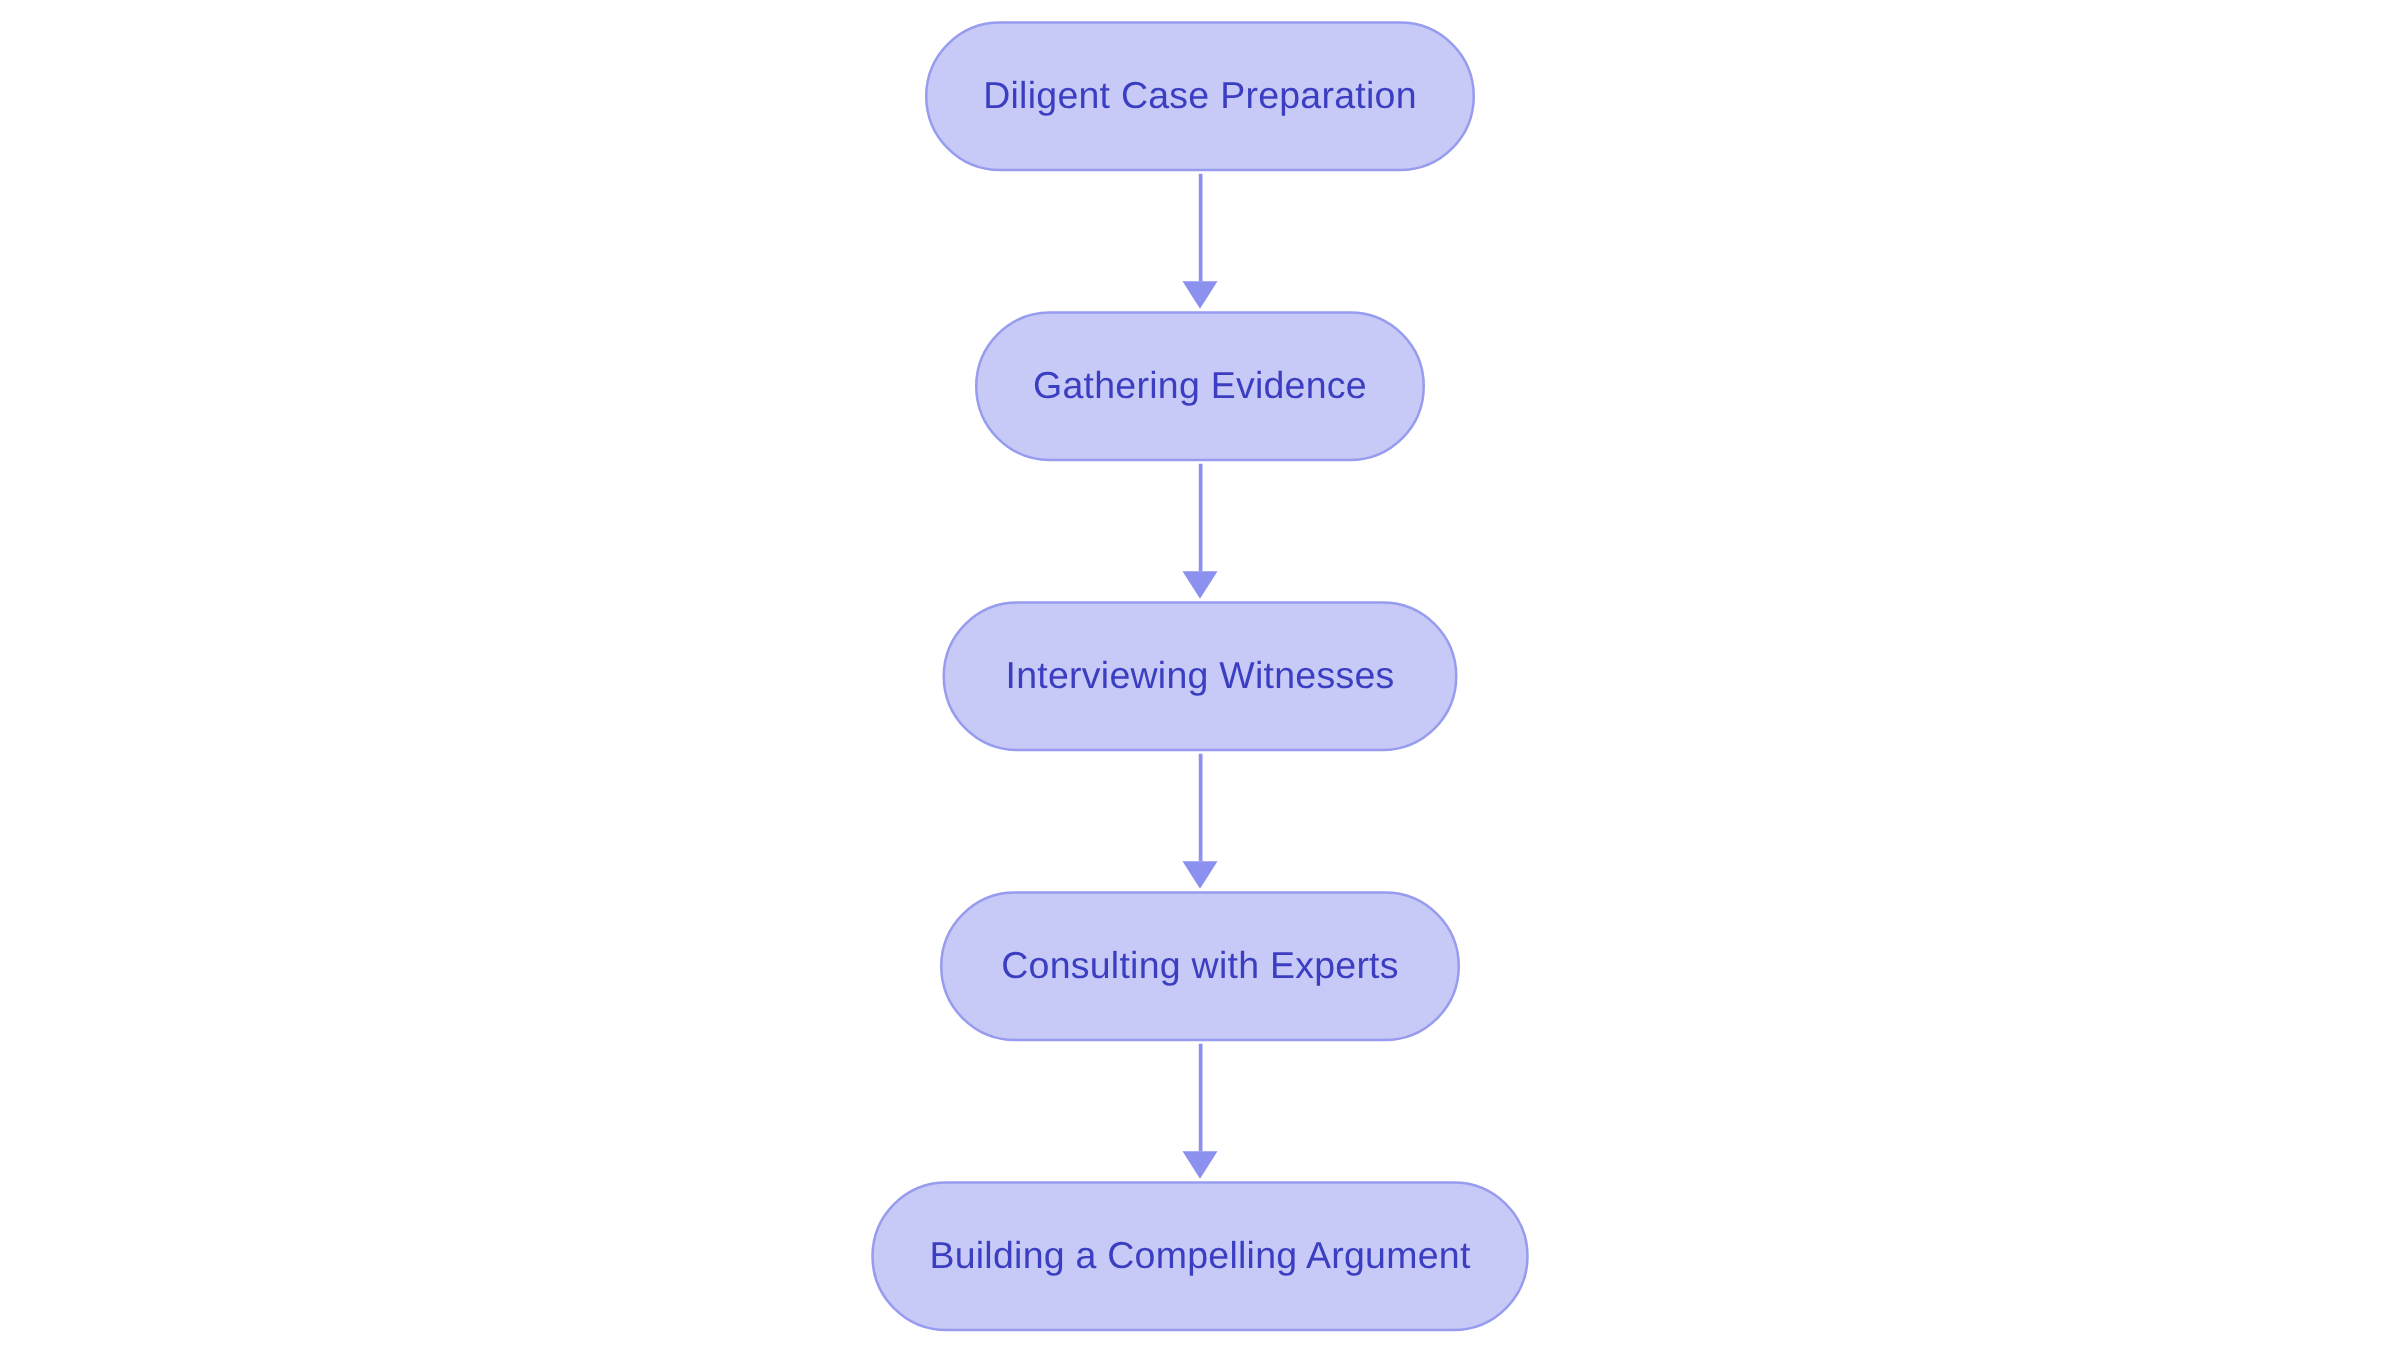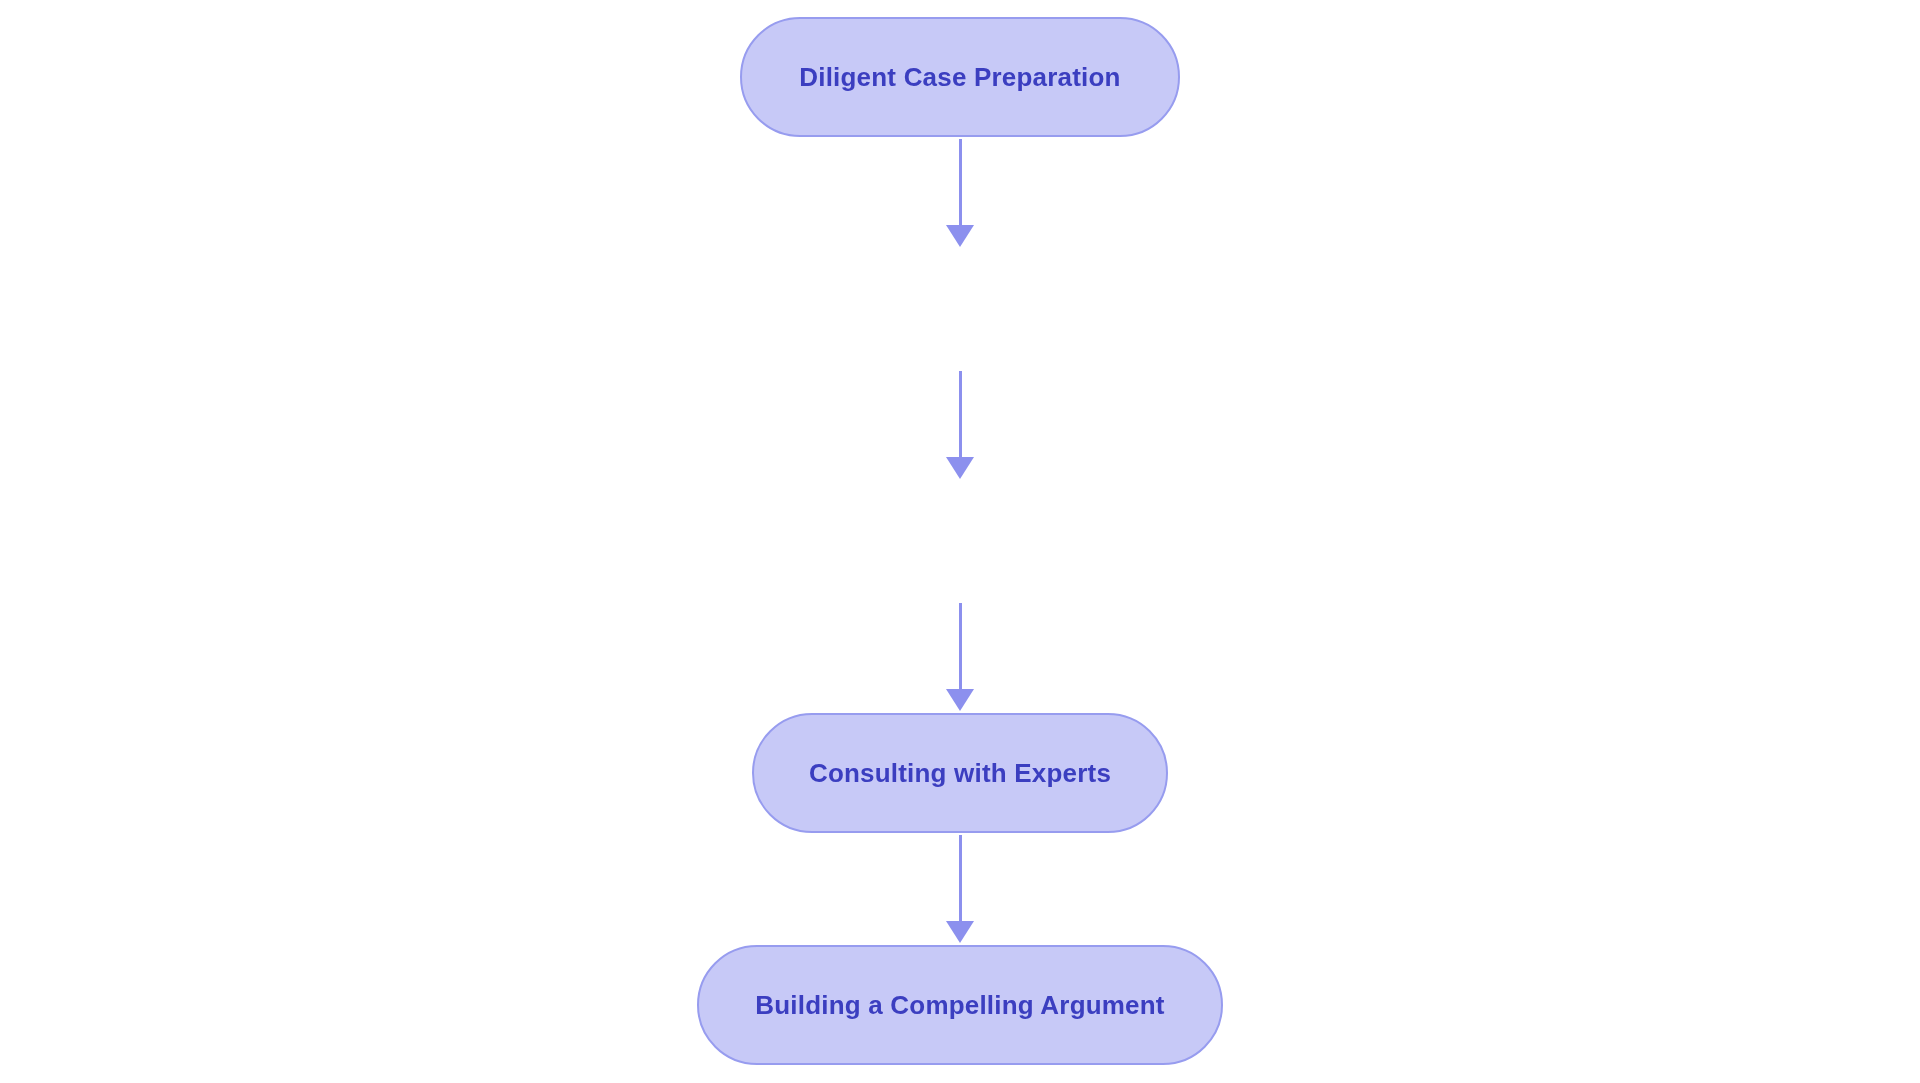--- a/index.html
+++ b/index.html
@@ -23,24 +23,23 @@
     border-radius: 60px;
     background: var(--node-fill, #c7c9f7);
     border: 2px solid var(--node-border, #979cef);
     box-sizing: border-box;
     display: flex;
     align-items: center;
     justify-content: center;
   }
   .node-label {
     color: var(--text, #3b3ec0);
-    font-size: 26px;
+    font-size: 30px;
     letter-spacing: 0.2px;
     white-space: nowrap;
-    font-weight: bold;
   }
   .n1 { top: 17px;  width: 440px; }
   .n2 { top: 249px; width: 360px; }
   .n3 { top: 481px; width: 412px; }
   .n4 { top: 713px; width: 416px; text-align: center; }
   .n5 { top: 945px; width: 526px; justify-content: center; }
 
   .connector {
     position: absolute;
     left: 50%;
@@ -74,26 +73,32 @@
 
   <div class="node n1">
     <span class="node-label">Diligent Case Preparation</span>
   </div>
 
   <div class="connector c1">
     <div class="line"></div>
     <div class="arrowhead"></div>
   </div>
 
+  <div class="node n2">
+    <span class="node-label">Gathering Evidence</span>
+  </div>
 
   <div class="connector c2">
     <div class="line"></div>
     <div class="arrowhead"></div>
   </div>
 
+  <div class="node n3">
+    <span class="node-label">Interviewing Witnesses</span>
+  </div>
 
   <div class="connector c3">
     <div class="line"></div>
     <div class="arrowhead"></div>
   </div>
 
   <div class="node n4">
     <span class="node-label">Consulting with Experts</span>
   </div>
 

